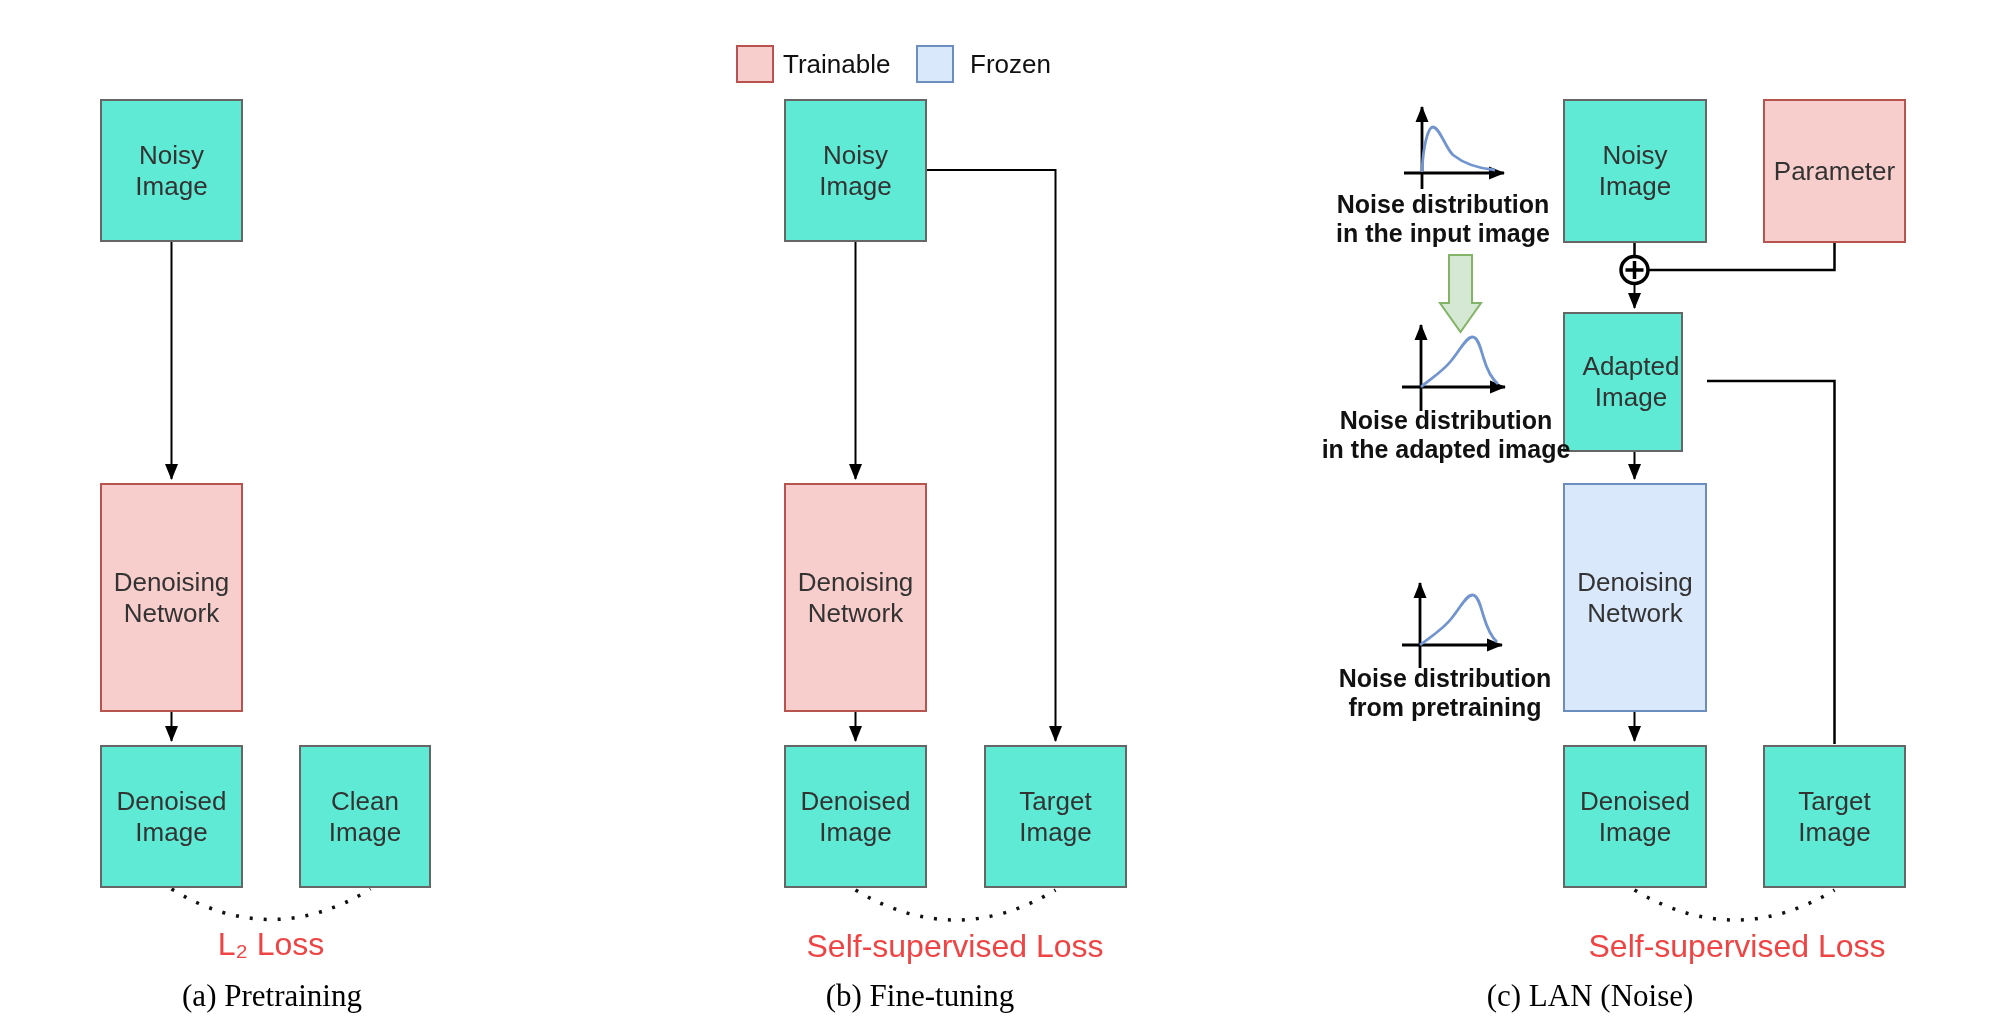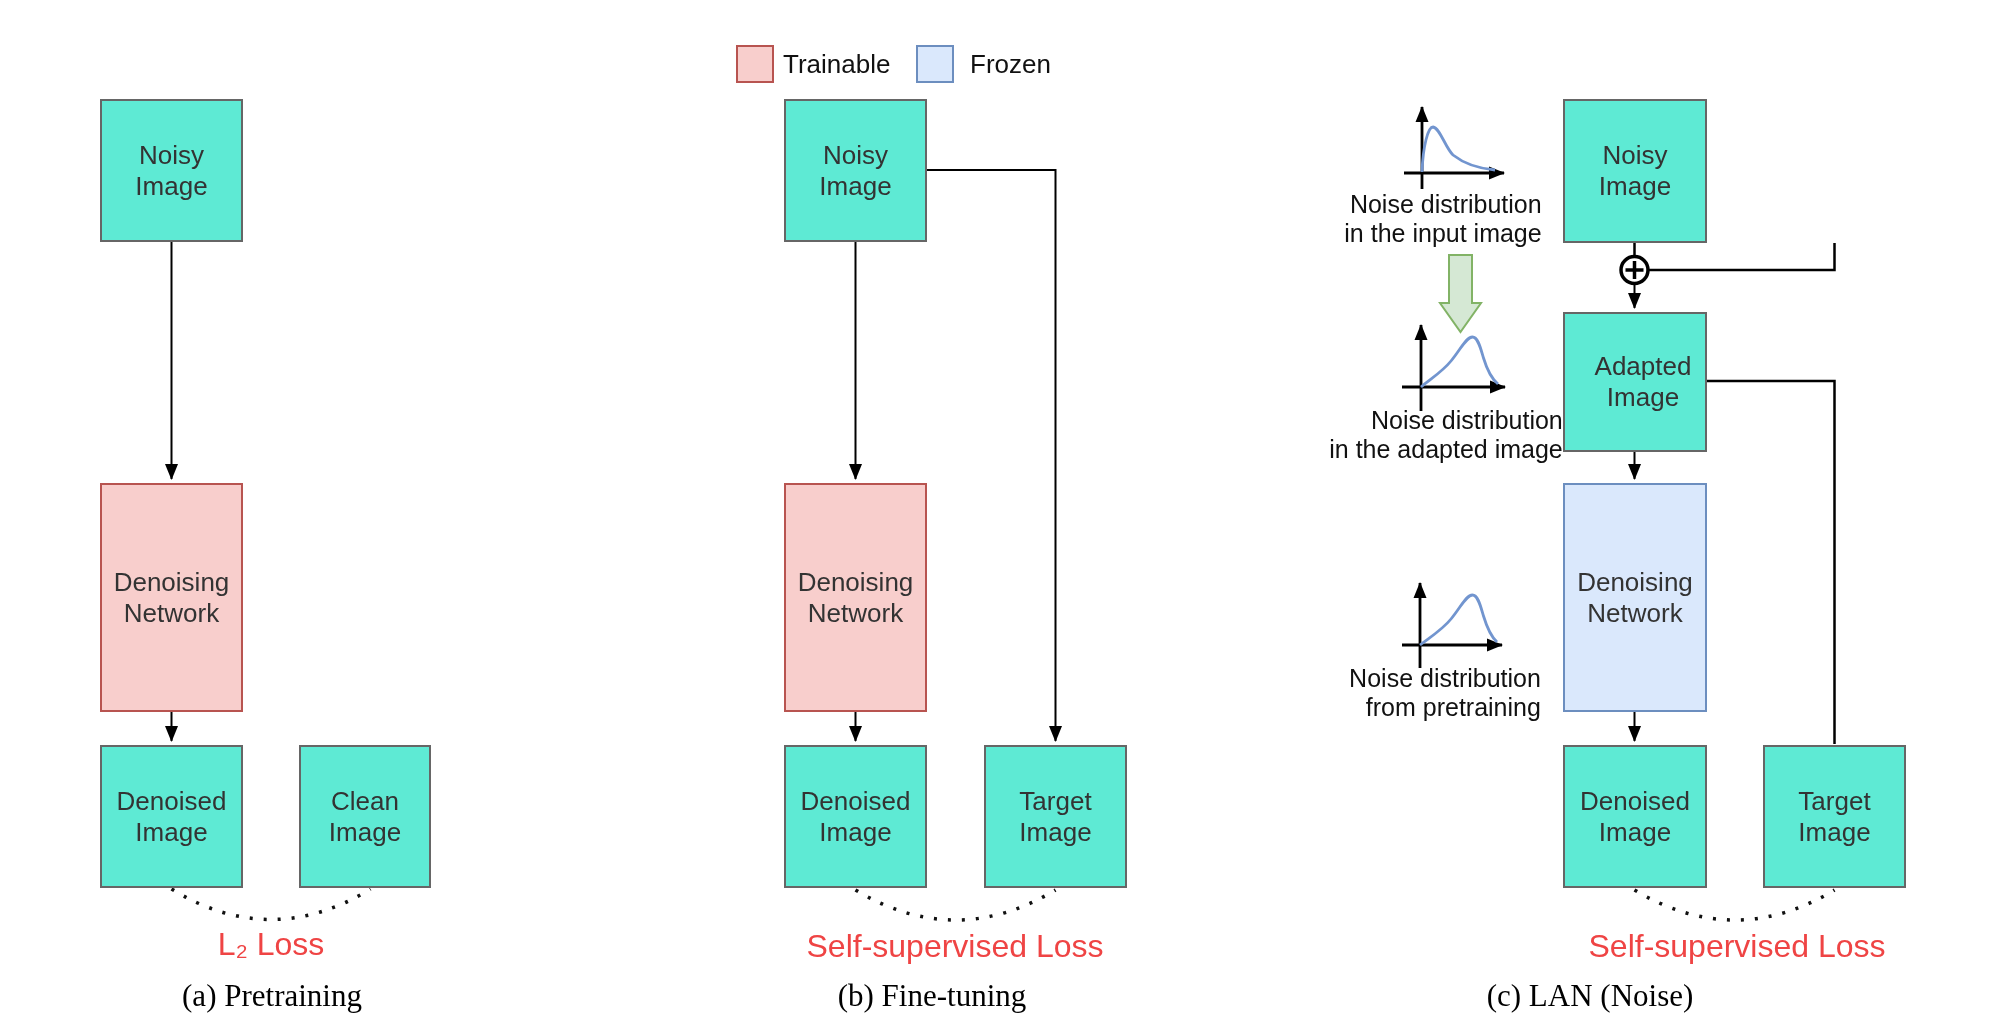--- a/index.html
+++ b/index.html
@@ -18,22 +18,22 @@
   .box.red  { background:#f8cecc; border-color:#b85450; }
   .box.blue { background:#dae8fc; border-color:#6c8ebf; }
   .legend-swatch {
     position:absolute; width:38px; height:38px; box-sizing:border-box; border:2px solid;
   }
   .legend-label {
     position:absolute; font-size:26px; color:#111111; white-space:nowrap;
   }
   .plot-label {
     position:absolute; transform:translateX(-50%);
-    text-align:right; white-space:pre-line;
-    font-size:25px; line-height:1.16; color:#111111;
+    text-align:center; white-space:pre-line;
+    font-size:25px; line-height:1.16; color:#111111;font-weight:bold;
   }
   .loss-label {
     position:absolute; transform:translateX(-50%);
     font-size:32px; color:#ef4444; white-space:nowrap;
   }
   .caption {
     position:absolute; transform:translateX(-50%);
     font-family:"Liberation Serif","DejaVu Serif",serif;
     font-size:31px; color:#000000; white-space:nowrap;
   }
@@ -119,25 +119,26 @@
 
   <div class="box" style="left:784px; top:99px; width:143px; height:143px;">Noisy
 Image</div>
   <div class="box red" style="left:784px; top:483px; width:143px; height:229px;">Denoising
 Network</div>
   <div class="box" style="left:784px; top:745px; width:143px; height:143px;">Denoised
 Image</div>
   <div class="box" style="left:984px; top:745px; width:143px; height:143px;">Target
 Image</div>
   <div class="loss-label" style="left:955px; top:928px;">Self-supervised Loss</div>
-  <div class="caption" style="left:920px; top:978px;margin-left:12px;">(b) Fine-tuning</div>
+  <div class="caption" style="left:920px; top:978px;">(b) Fine-tuning</div>
 
   <div class="box" style="left:1563px; top:99px; width:144px; height:144px;">Noisy
 Image</div>
-  <div class="box" style="left:1563px; top:312px; width:144px; height:140px;padding-left:16px;">Adapted
+  <div class="box red" style="left:1763px; top:99px; width:143px; height:144px;">Parameter</div>
+  <div class="box" style="left:1563px; top:312px; width:120px; height:140px;padding-left:16px;">Adapted
 Image</div>
   <div class="box blue" style="left:1563px; top:483px; width:144px; height:229px;">Denoising
 Network</div>
   <div class="box" style="left:1563px; top:745px; width:144px; height:143px;">Denoised
 Image</div>
   <div class="box" style="left:1763px; top:745px; width:143px; height:143px;">Target
 Image</div>
 
   <div class="plot-label" style="left:1443px; top:190px;">Noise distribution
 in the input image</div>

